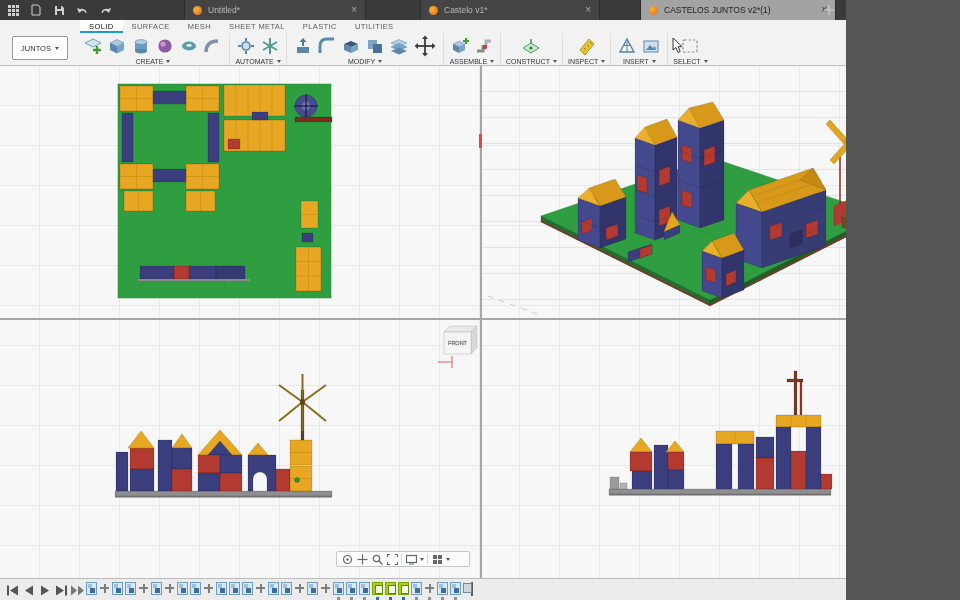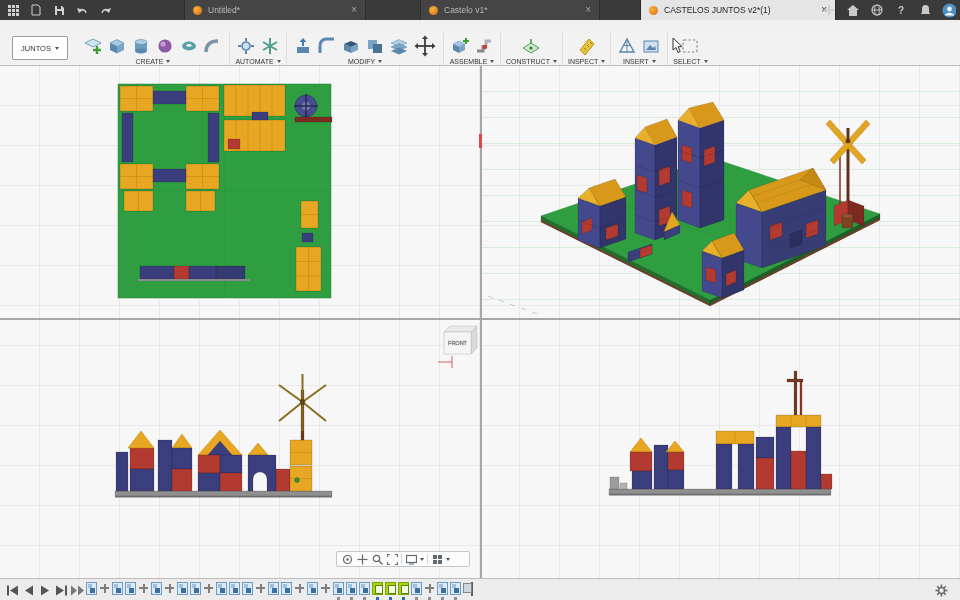--- a/index.html
+++ b/index.html
@@ -1,27 +1,27 @@
 <!DOCTYPE html>
 <html><head>
 <meta charset="utf-8">
 <style>
   html,body{margin:0;padding:0;background:#555;}
-  #app{position:relative;width:960px;height:600px;overflow:hidden;background:#f0f0f0;
+  #app{position:relative;width:846px;height:600px;overflow:hidden;background:#f0f0f0;
        font-family:"Liberation Sans",sans-serif;-webkit-font-smoothing:antialiased;}
 
   
   .titlebar{position:absolute;left:0;top:0;width:960px;height:20px;background:#3a3a3a;}
   .tb-left{position:absolute;left:6px;top:0;height:20px;display:flex;align-items:center;gap:9px;}
   .tb-right{position:absolute;right:4px;top:0;height:20px;display:flex;align-items:center;gap:10px;}
   .tb-ic{width:14px;height:14px;display:flex;align-items:center;justify-content:center;}
   .doc-tab{position:absolute;top:0;height:20px;display:flex;align-items:center;gap:6px;padding:0 8px;
            background:#444;border-left:1px solid #2c2c2c;border-right:1px solid #2c2c2c;
            color:#b9b9b9;font-size:8.5px;white-space:nowrap;box-sizing:border-box;}
-  .doc-tab.active{background:#e5e5e5;color:#1f1f1f;}
+  .doc-tab.active{background:#a3a3a3;color:#1f1f1f;}
   .doc-tab .close{font-size:10px;line-height:10px;opacity:.85;margin-left:auto;}
   .doc-ic{width:9px;height:9px;border-radius:50%;background:radial-gradient(circle at 35% 35%,#f7b733,#e0641f);flex:0 0 auto;}
   .help-glyph{color:#c9c9c9;font-size:10px;font-weight:bold;}
 
   
   .rtabs{position:absolute;left:0;top:20px;width:960px;height:13px;background:#f2f2f2;display:flex;
          padding-left:80px;box-sizing:border-box;}
   .rtab{padding:0 9px;font-size:7.5px;letter-spacing:.4px;color:#5a5a5a;display:flex;align-items:center;}
   .rtab.active{background:#fdfdfd;color:#111;box-shadow:inset 0 -2px 0 #1a9bd7;}
 
@@ -167,20 +167,28 @@
       <span class="tb-ic">
         <svg width="15" height="15">
             <circle cx="7.5" cy="7.5" r="7" fill="#4a90c4"></circle>
             <circle cx="7.5" cy="6" r="2.4" fill="#eef4f9"></circle>
             <path d="M2.8,12.5 a5,4 0 0 1 9.4,0 z" fill="#eef4f9"></path>
           </svg>
       </span>
     </div>
   </div>
 
+  <div class="rtabs">
+    <div class="rtab active">SOLID</div>
+    <div class="rtab">SURFACE</div>
+    <div class="rtab">MESH</div>
+    <div class="rtab">SHEET METAL</div>
+    <div class="rtab">PLASTIC</div>
+    <div class="rtab">UTILITIES</div>
+  </div>
 
   <div class="toolbar">
     <div class="design-btn">
       <span>JUNTOS</span>
       <span class="caret"></span>
     </div>
 
     <div class="tgroup">
       <div class="ticons">
         <span class="ticon">

